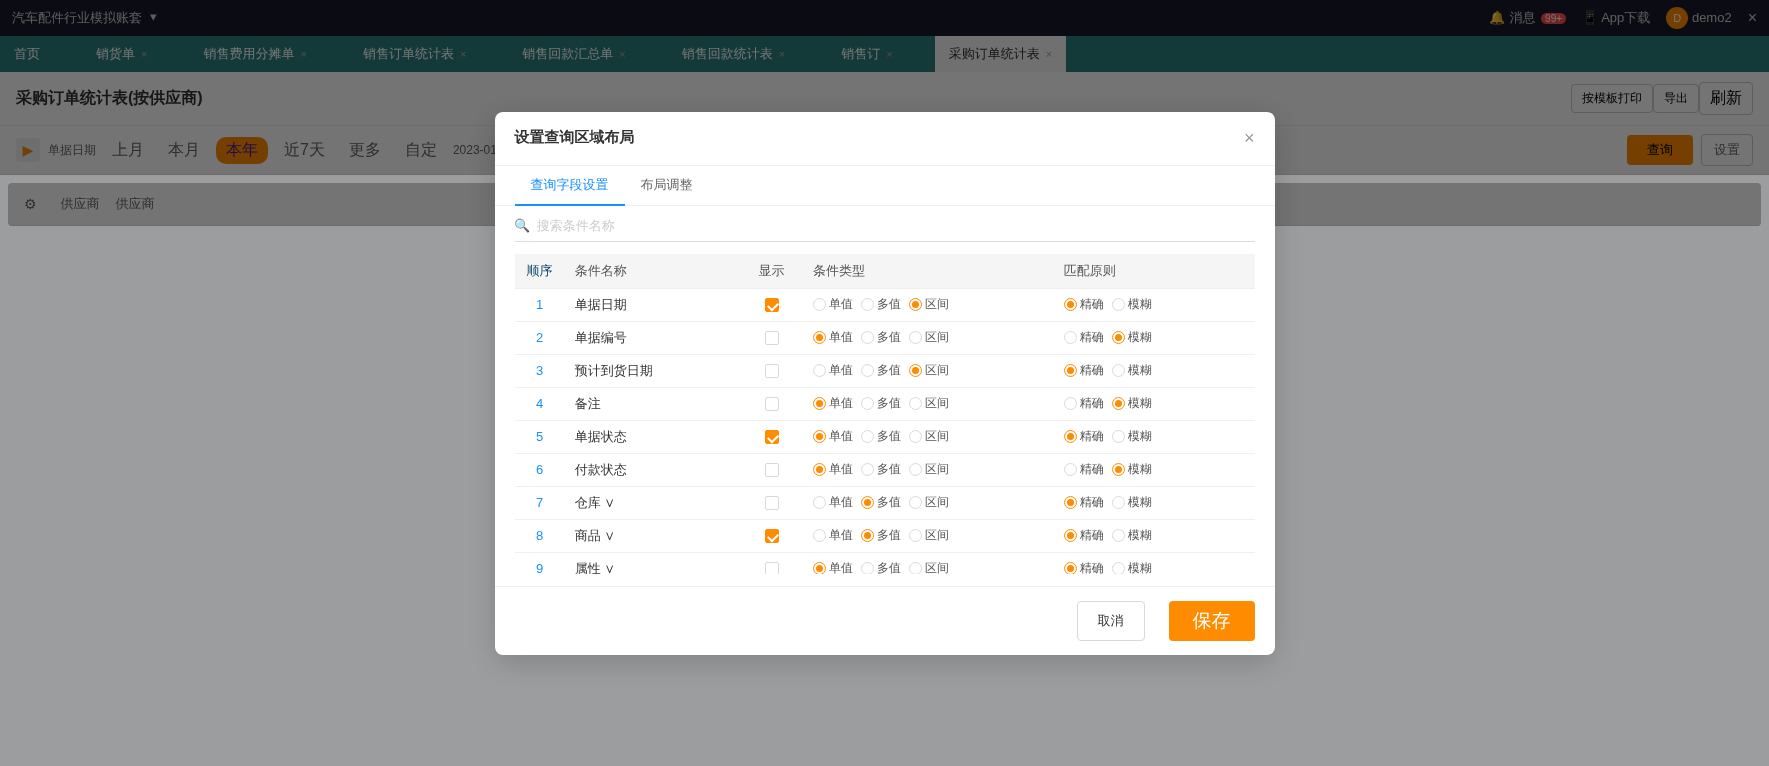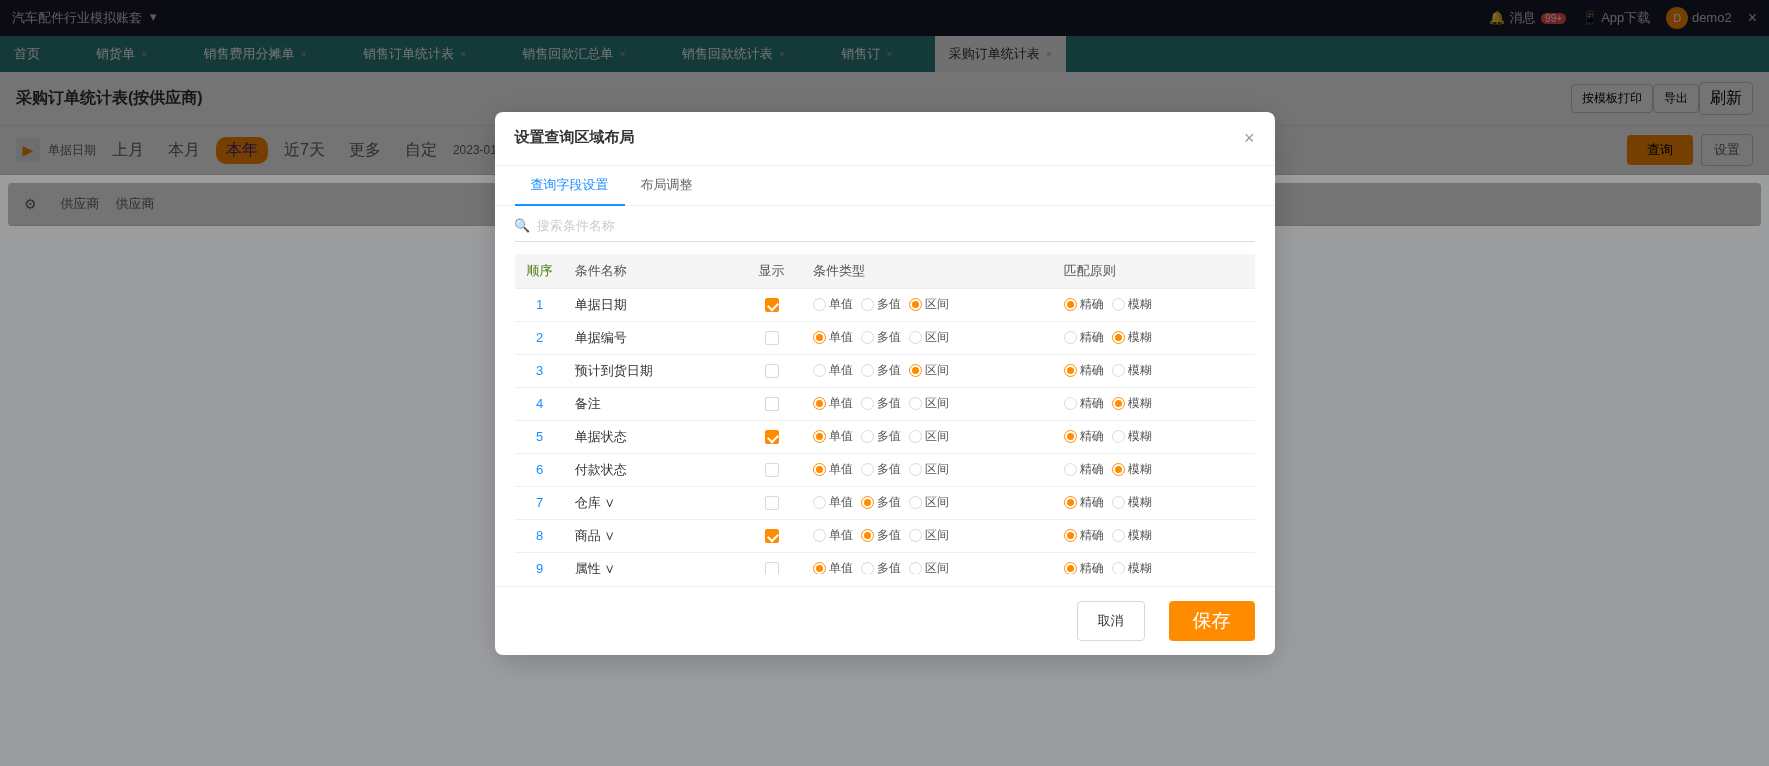--- a/index.html
+++ b/index.html
@@ -172,21 +172,21 @@
       font-weight: normal;
       border-bottom: 1px solid #eee;
     }
     .modal-table td {
       padding: 7px 10px;
       font-size: 13px;
       color: #333;
       border-bottom: 1px solid #f0f0f0;
       vertical-align: middle;
     }
-    .modal-table .order-col { color: #4d7c0f; text-align: center; width: 40px; }
+    .modal-table .order-col { color: #0c4a6e; text-align: center; width: 40px; }
     .modal-table .name-col { width: 140px; }
     .modal-table .display-col { width: 50px; text-align: center; }
     .modal-table .type-col { width: 200px; }
     .modal-table .match-col { width: 160px; }
 
     
     .cb {
       width: 14px; height: 14px;
       border: 1px solid #d9d9d9;
       border-radius: 2px;

